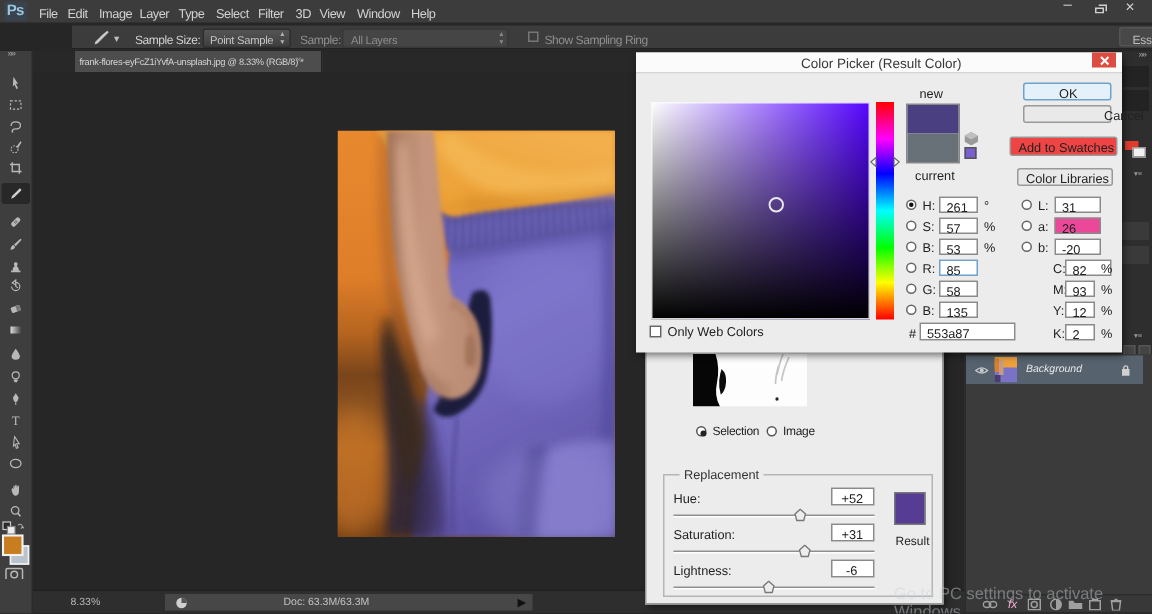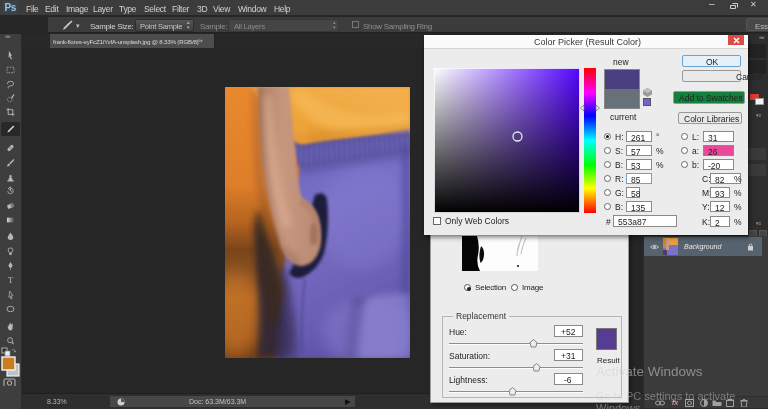--- a/index.html
+++ b/index.html
@@ -469,21 +469,21 @@
         <path d="M4.5 0 L9 2.5 4.5 5 0 2.5Z" fill="#c0c0c0"></path>
       </svg>
     <div class="abs" style="left:219px;top:63px;width:8px;height:8px;background:#7a5fd0;border:1px solid #555;"></div>
 
     <div class="abs" style="left:258px;top:20px;width:59px;height:12px;background:#e4f0fa;border:1px solid #6da2cc;border-radius:2px;">
         <span style="position:absolute;left:23px;top:0.5px;font-size:8.5px;color:#222;">OK</span>
       </div>
     <div class="abs" style="left:258px;top:35px;width:59px;height:12px;background:#e9e9e9;border:1px solid #999;border-radius:2px;">
         <span style="position:absolute;left:6px;top:0.5px;font-size:8.5px;color:#222;margin-left:47px;">Cancel</span>
       </div>
-    <div class="abs" style="left:249px;top:56px;width:72px;height:13px;background:#15803d;border:1px solid #999;border-radius:2px;">
+    <div class="abs" style="left:249px;top:56px;width:72px;height:13px;background:#ef4444;border:1px solid #999;border-radius:2px;">
         <span style="position:absolute;left:5px;top:1px;font-size:8.5px;color:#222;">Add to Swatches</span>
       </div>
     <div class="abs" style="left:254px;top:77px;width:64px;height:12px;background:#e9e9e9;border:1px solid #999;border-radius:2px;">
         <span style="position:absolute;left:5px;top:0.5px;font-size:8.5px;color:#222;">Color Libraries</span>
       </div>
 
     <div id="rows">
         <span class="abs" style="left:180px;top:98px;width:7px;height:7px;border-radius:50%;border:1px solid #666;background:#fff;"></span>
         <span class="abs" style="left:182px;top:100px;width:3px;height:3px;border-radius:50%;background:#111;"></span>
         <span class="abs" style="left:191px;top:97px;color:#222;font-size:8.5px;">H:</span>
@@ -503,21 +503,21 @@
           <span style="position:absolute;left:4px;top:0.5px;font-size:8.5px;color:#222;">53</span>
         </div>
         <span class="abs" style="left:232px;top:125px;color:#222;font-size:8.5px;">%</span>
         <span class="abs" style="left:180px;top:140px;width:7px;height:7px;border-radius:50%;border:1px solid #666;background:#fff;"></span>
         <span class="abs" style="left:191px;top:139px;color:#222;font-size:8.5px;">R:</span>
         <div class="abs" style="left:202px;top:138px;width:26px;height:11px;background:#fff;border:1px solid #6da2cc;">
           <span style="position:absolute;left:4px;top:0.5px;font-size:8.5px;color:#222;">85</span>
         </div>
         <span class="abs" style="left:180px;top:154px;width:7px;height:7px;border-radius:50%;border:1px solid #666;background:#fff;"></span>
         <span class="abs" style="left:191px;top:153px;color:#222;font-size:8.5px;">G:</span>
-        <div class="abs" style="left:202px;top:152px;width:14px;height:11px;background:#fff;border:1px solid #8a8a8a;">
+        <div class="abs" style="left:202px;top:152px;width:26px;height:11px;background:#fff;border:1px solid #8a8a8a;">
           <span style="position:absolute;left:4px;top:0.5px;font-size:8.5px;color:#222;">58</span>
         </div>
         <span class="abs" style="left:180px;top:168px;width:7px;height:7px;border-radius:50%;border:1px solid #666;background:#fff;"></span>
         <span class="abs" style="left:191px;top:167px;color:#222;font-size:8.5px;">B:</span>
         <div class="abs" style="left:202px;top:166px;width:26px;height:11px;background:#fff;border:1px solid #8a8a8a;">
           <span style="position:absolute;left:4px;top:0.5px;font-size:8.5px;color:#222;">135</span>
         </div>
         <span class="abs" style="left:257px;top:98px;width:7px;height:7px;border-radius:50%;border:1px solid #666;background:#fff;"></span>
         <span class="abs" style="left:268px;top:97px;color:#222;font-size:8.5px;">L:</span>
         <div class="abs" style="left:279px;top:96px;width:31px;height:11px;background:#fff;border:1px solid #8a8a8a;">
@@ -555,16 +555,15 @@
         <span class="abs" style="left:310px;top:182px;color:#222;font-size:8.5px;">%</span>
         <span class="abs" style="left:182px;top:182px;color:#222;font-size:8.5px;">#</span>
         <div class="abs" style="left:189px;top:180px;width:64px;height:12px;background:#fff;border:1px solid #8a8a8a;">
           <span style="position:absolute;left:4px;top:1px;font-size:8.5px;color:#222;">553a87</span>
         </div>
         <div class="abs" style="left:9px;top:182px;width:8px;height:8px;border:1px solid #666;background:#fff;"></div>
         <span class="abs" style="left:21px;top:181px;color:#222;font-size:8.5px;">Only Web Colors</span>
       </div>
   </div>
 
-  <div class="abs" style="left:596px;top:364px;color:rgba(205,210,214,0.55);font-size:13.5px;z-index:50;">Activate Windows</div>
   <div class="abs" style="left:596px;top:390px;color:rgba(205,210,214,0.45);font-size:11px;z-index:50;">Go to PC settings to activate Windows.</div>
 
 </div>
 
 </body></html>

